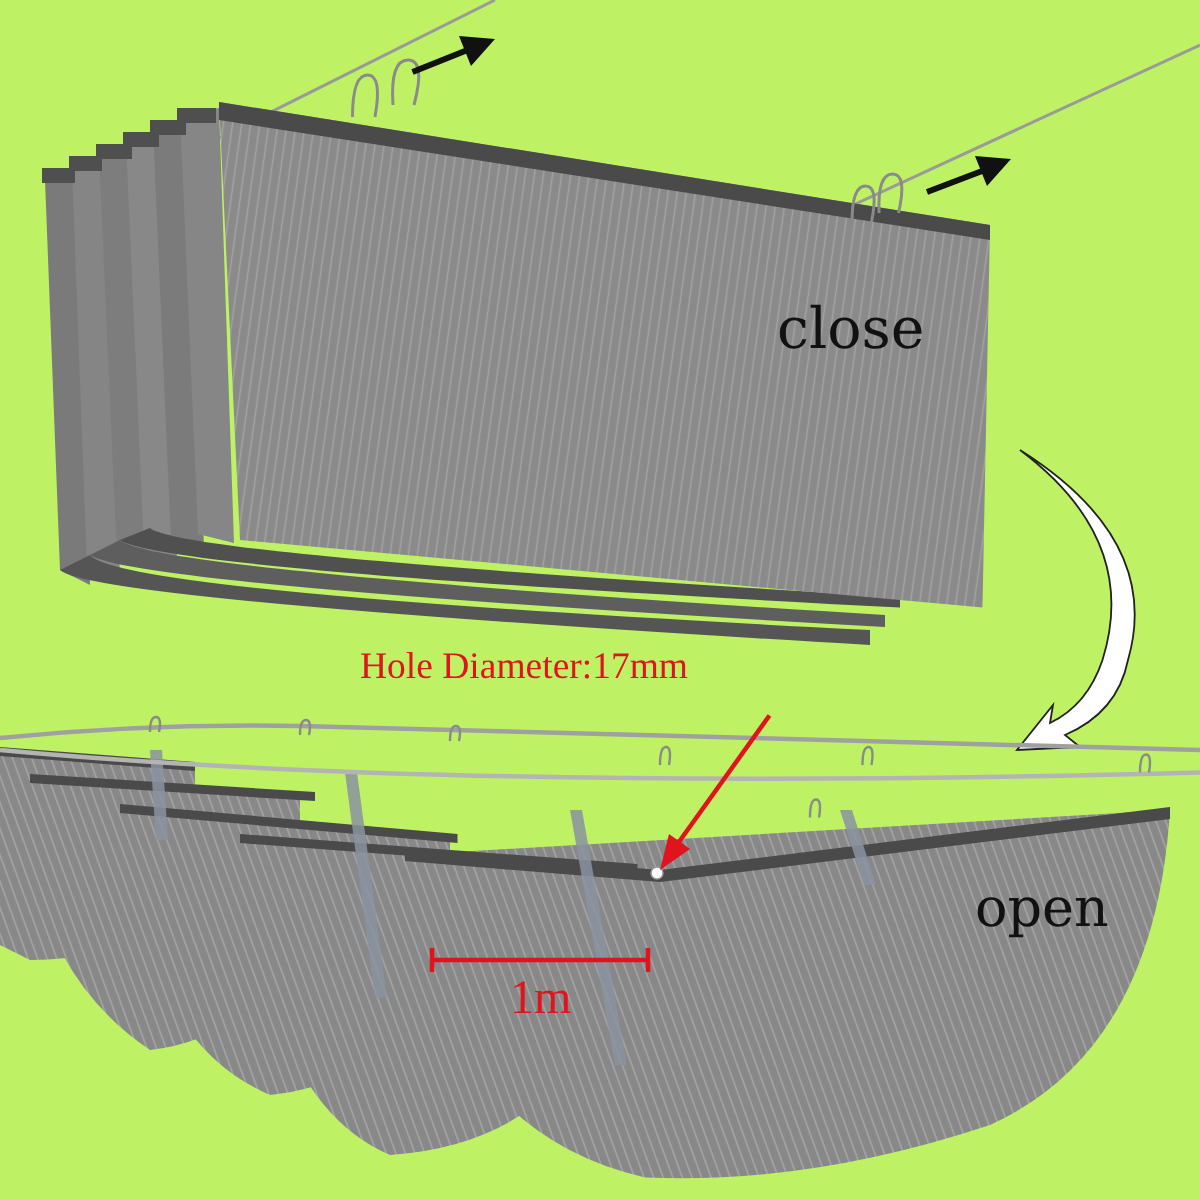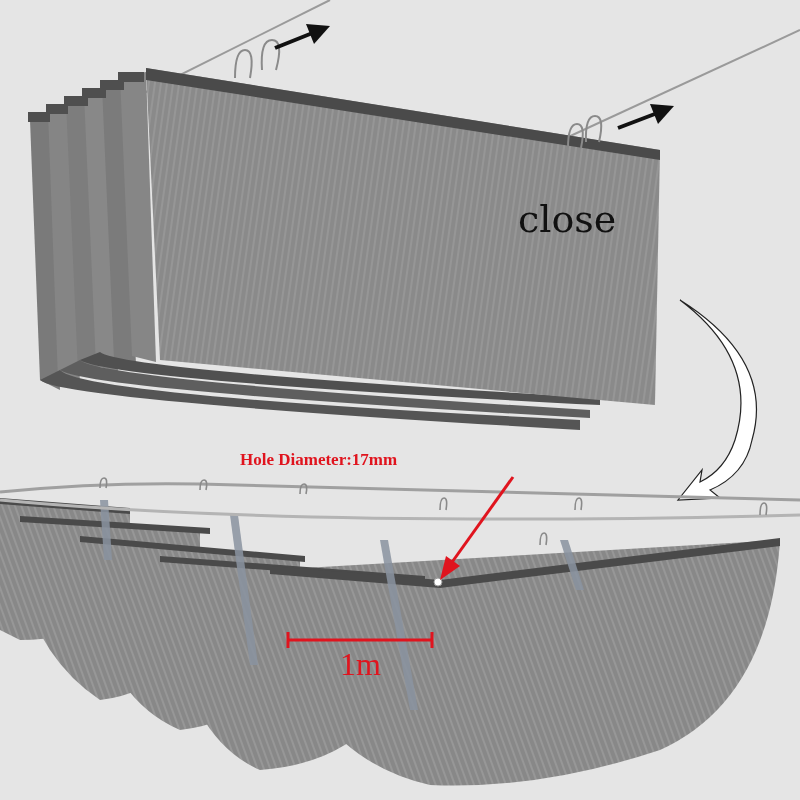--- a/index.html
+++ b/index.html
@@ -1,21 +1,21 @@
 <!DOCTYPE html>
 <html><head>
 <meta charset="utf-8">
 <style>
   html, body { margin:0; padding:0; background:#ffffff; }
-  #stage { position:relative; width:800px; height:800px; overflow:hidden; background:#e5e5e5; font-family:"DejaVu Serif", "Liberation Serif", serif; }
+  #stage { position:relative; width:800px; height:800px; overflow:hidden; background:#bef264; font-family:"DejaVu Serif", "Liberation Serif", serif; }
   #stage svg { position:absolute; left:0; top:0; }
   .label { position:absolute; white-space:nowrap; line-height:1; }
   .label-close { left:518px; top:200px; font-size:38px; color:#111111; }
   .label-open { left:650px; top:588px; font-size:36px; color:#111111; }
-  .label-hole { left:240px; top:451px; font-size:17px; color:#e0141e; font-weight:bold; font-family:"Liberation Serif","DejaVu Serif",serif; }
+  .label-hole { left:240px; top:432px; font-size:25px; color:#e0141e; font-weight:normal; font-family:"Liberation Serif","DejaVu Serif",serif; }
   .label-dim { left:340px; top:648px; font-size:32px; color:#e0141e; font-family:"Liberation Serif","DejaVu Serif",serif; }
 </style>
 </head>
 <body>
 
 <div id="stage">
   <svg width="800" height="800" viewBox="0 0 800 800">
     <defs>
       <pattern id="stripes" width="6" height="6" patternUnits="userSpaceOnUse" patternTransform="rotate(8)">
         <rect width="6" height="6" fill="#8a8a8a"></rect>
@@ -126,15 +126,16 @@
     </g>
 
     <g stroke="#e0141e" stroke-width="3">
       <line x1="288" y1="640" x2="432" y2="640"></line>
       <line x1="288" y1="632" x2="288" y2="648"></line>
       <line x1="432" y1="632" x2="432" y2="648"></line>
     </g>
   </svg>
 
   <div class="label label-close">close</div>
+  <div class="label label-open">open</div>
   <div class="label label-hole">Hole Diameter:17mm</div>
   <div class="label label-dim">1m</div>
 </div>
 
 </body></html>

